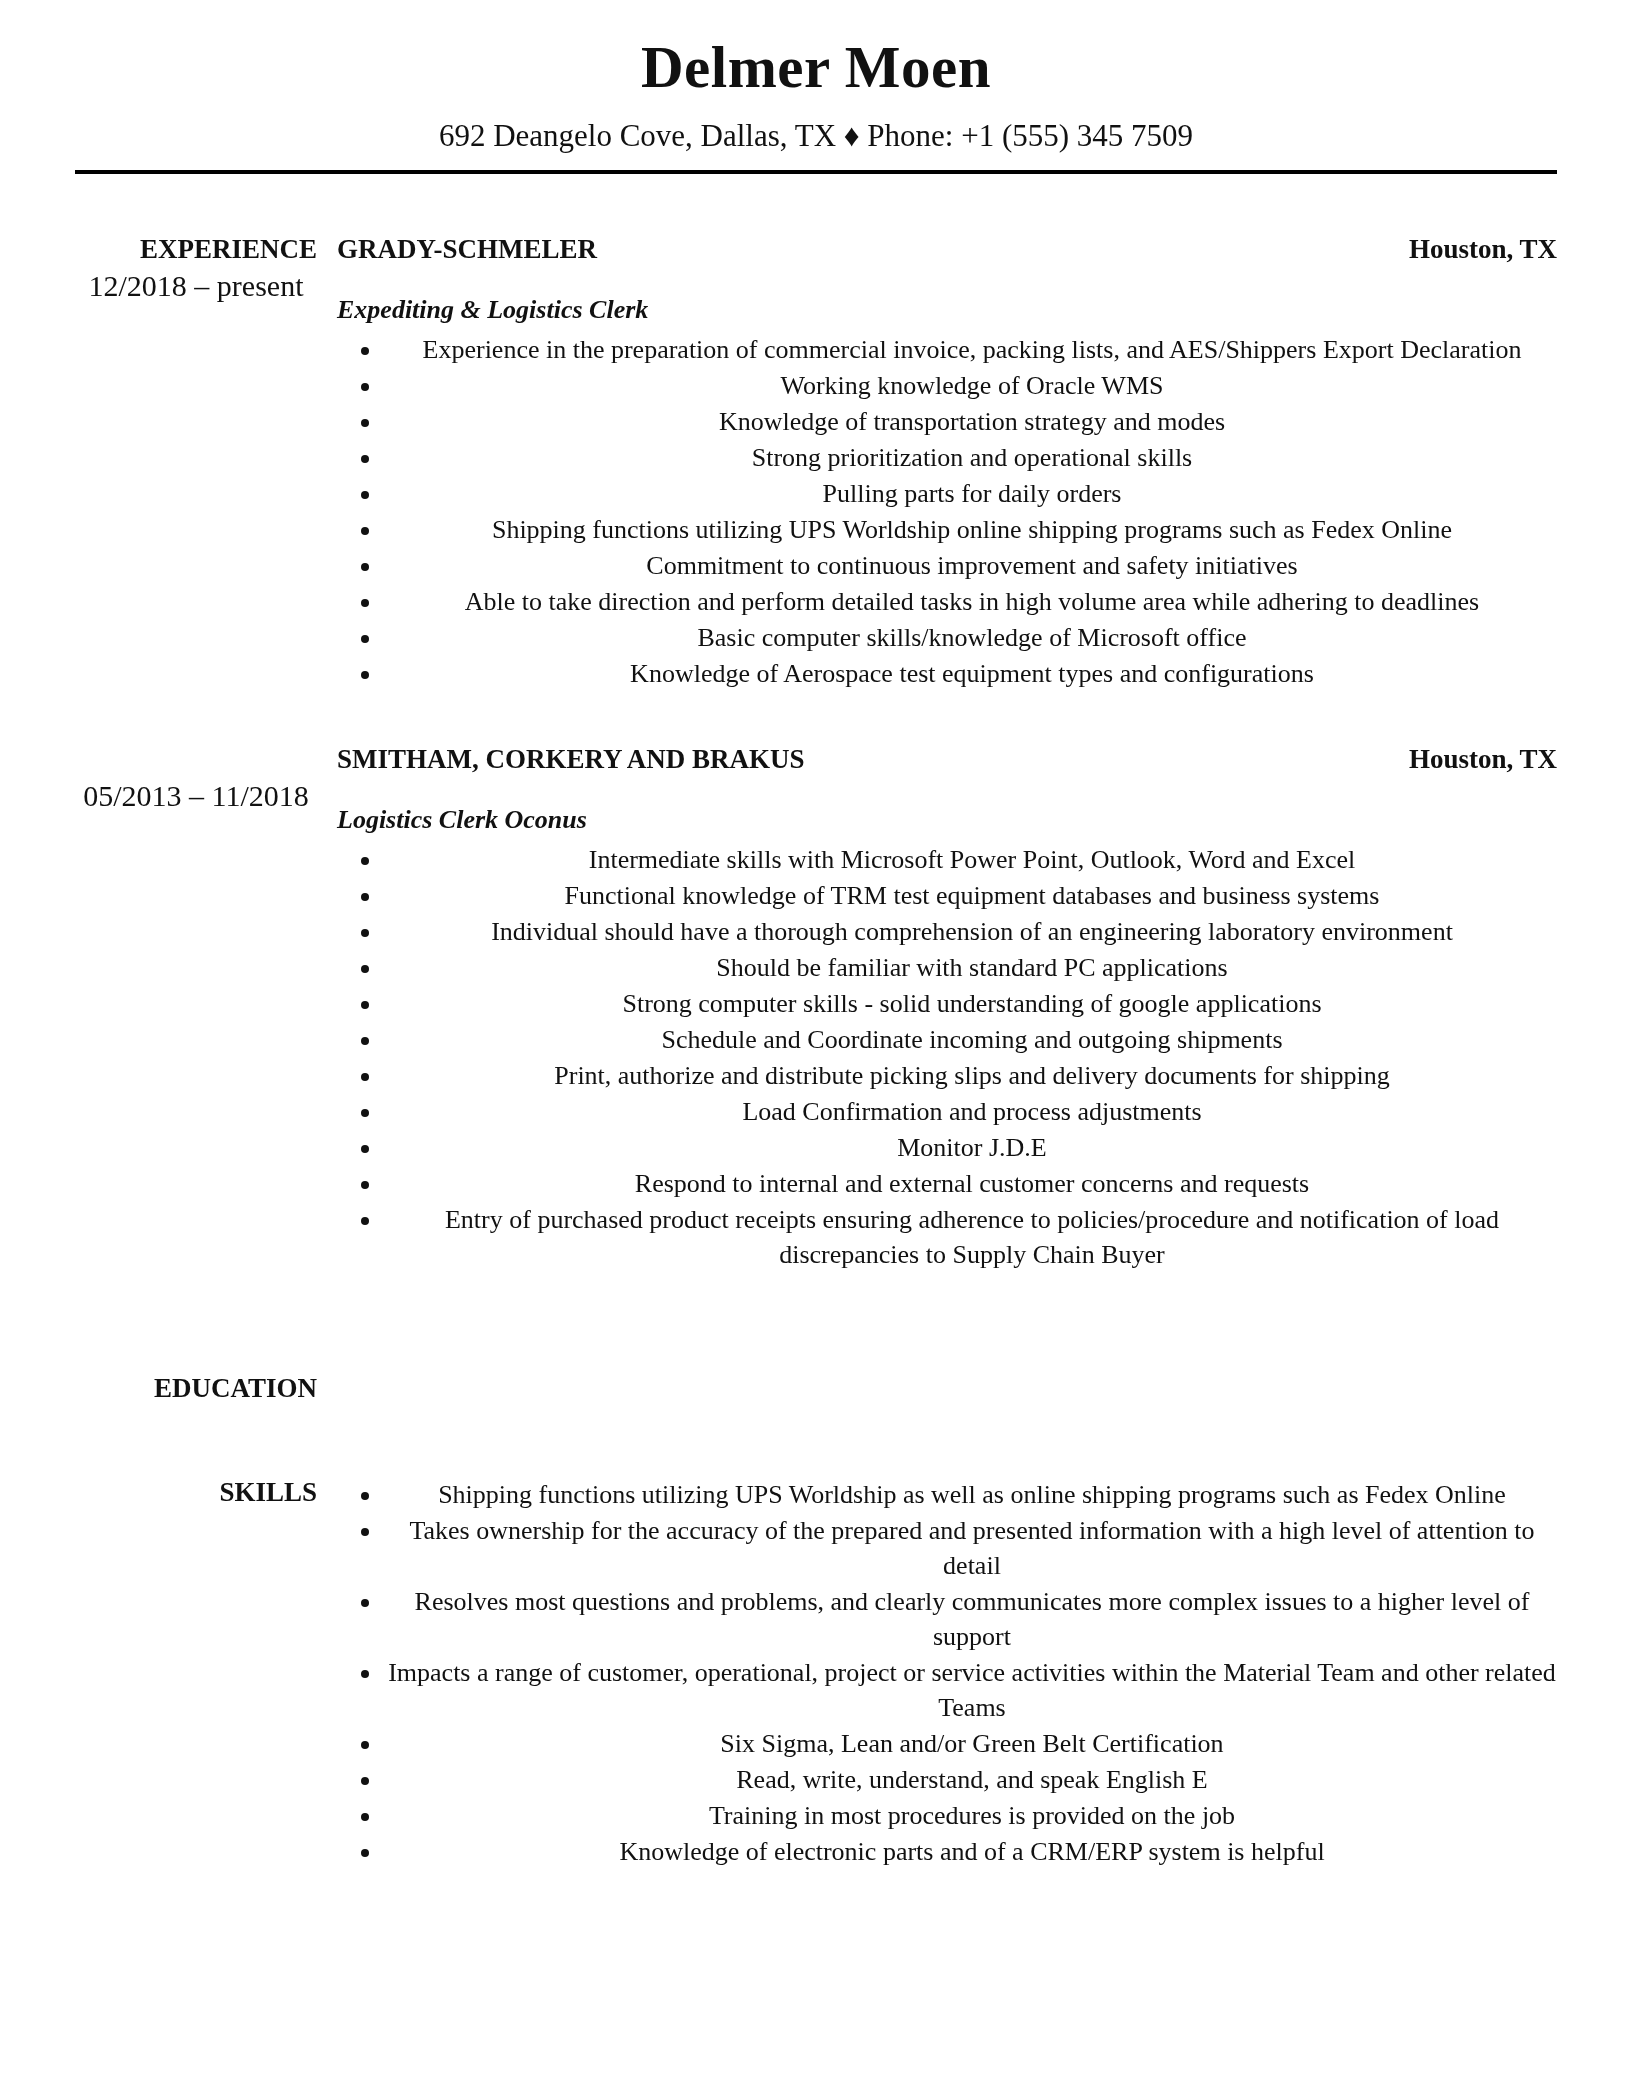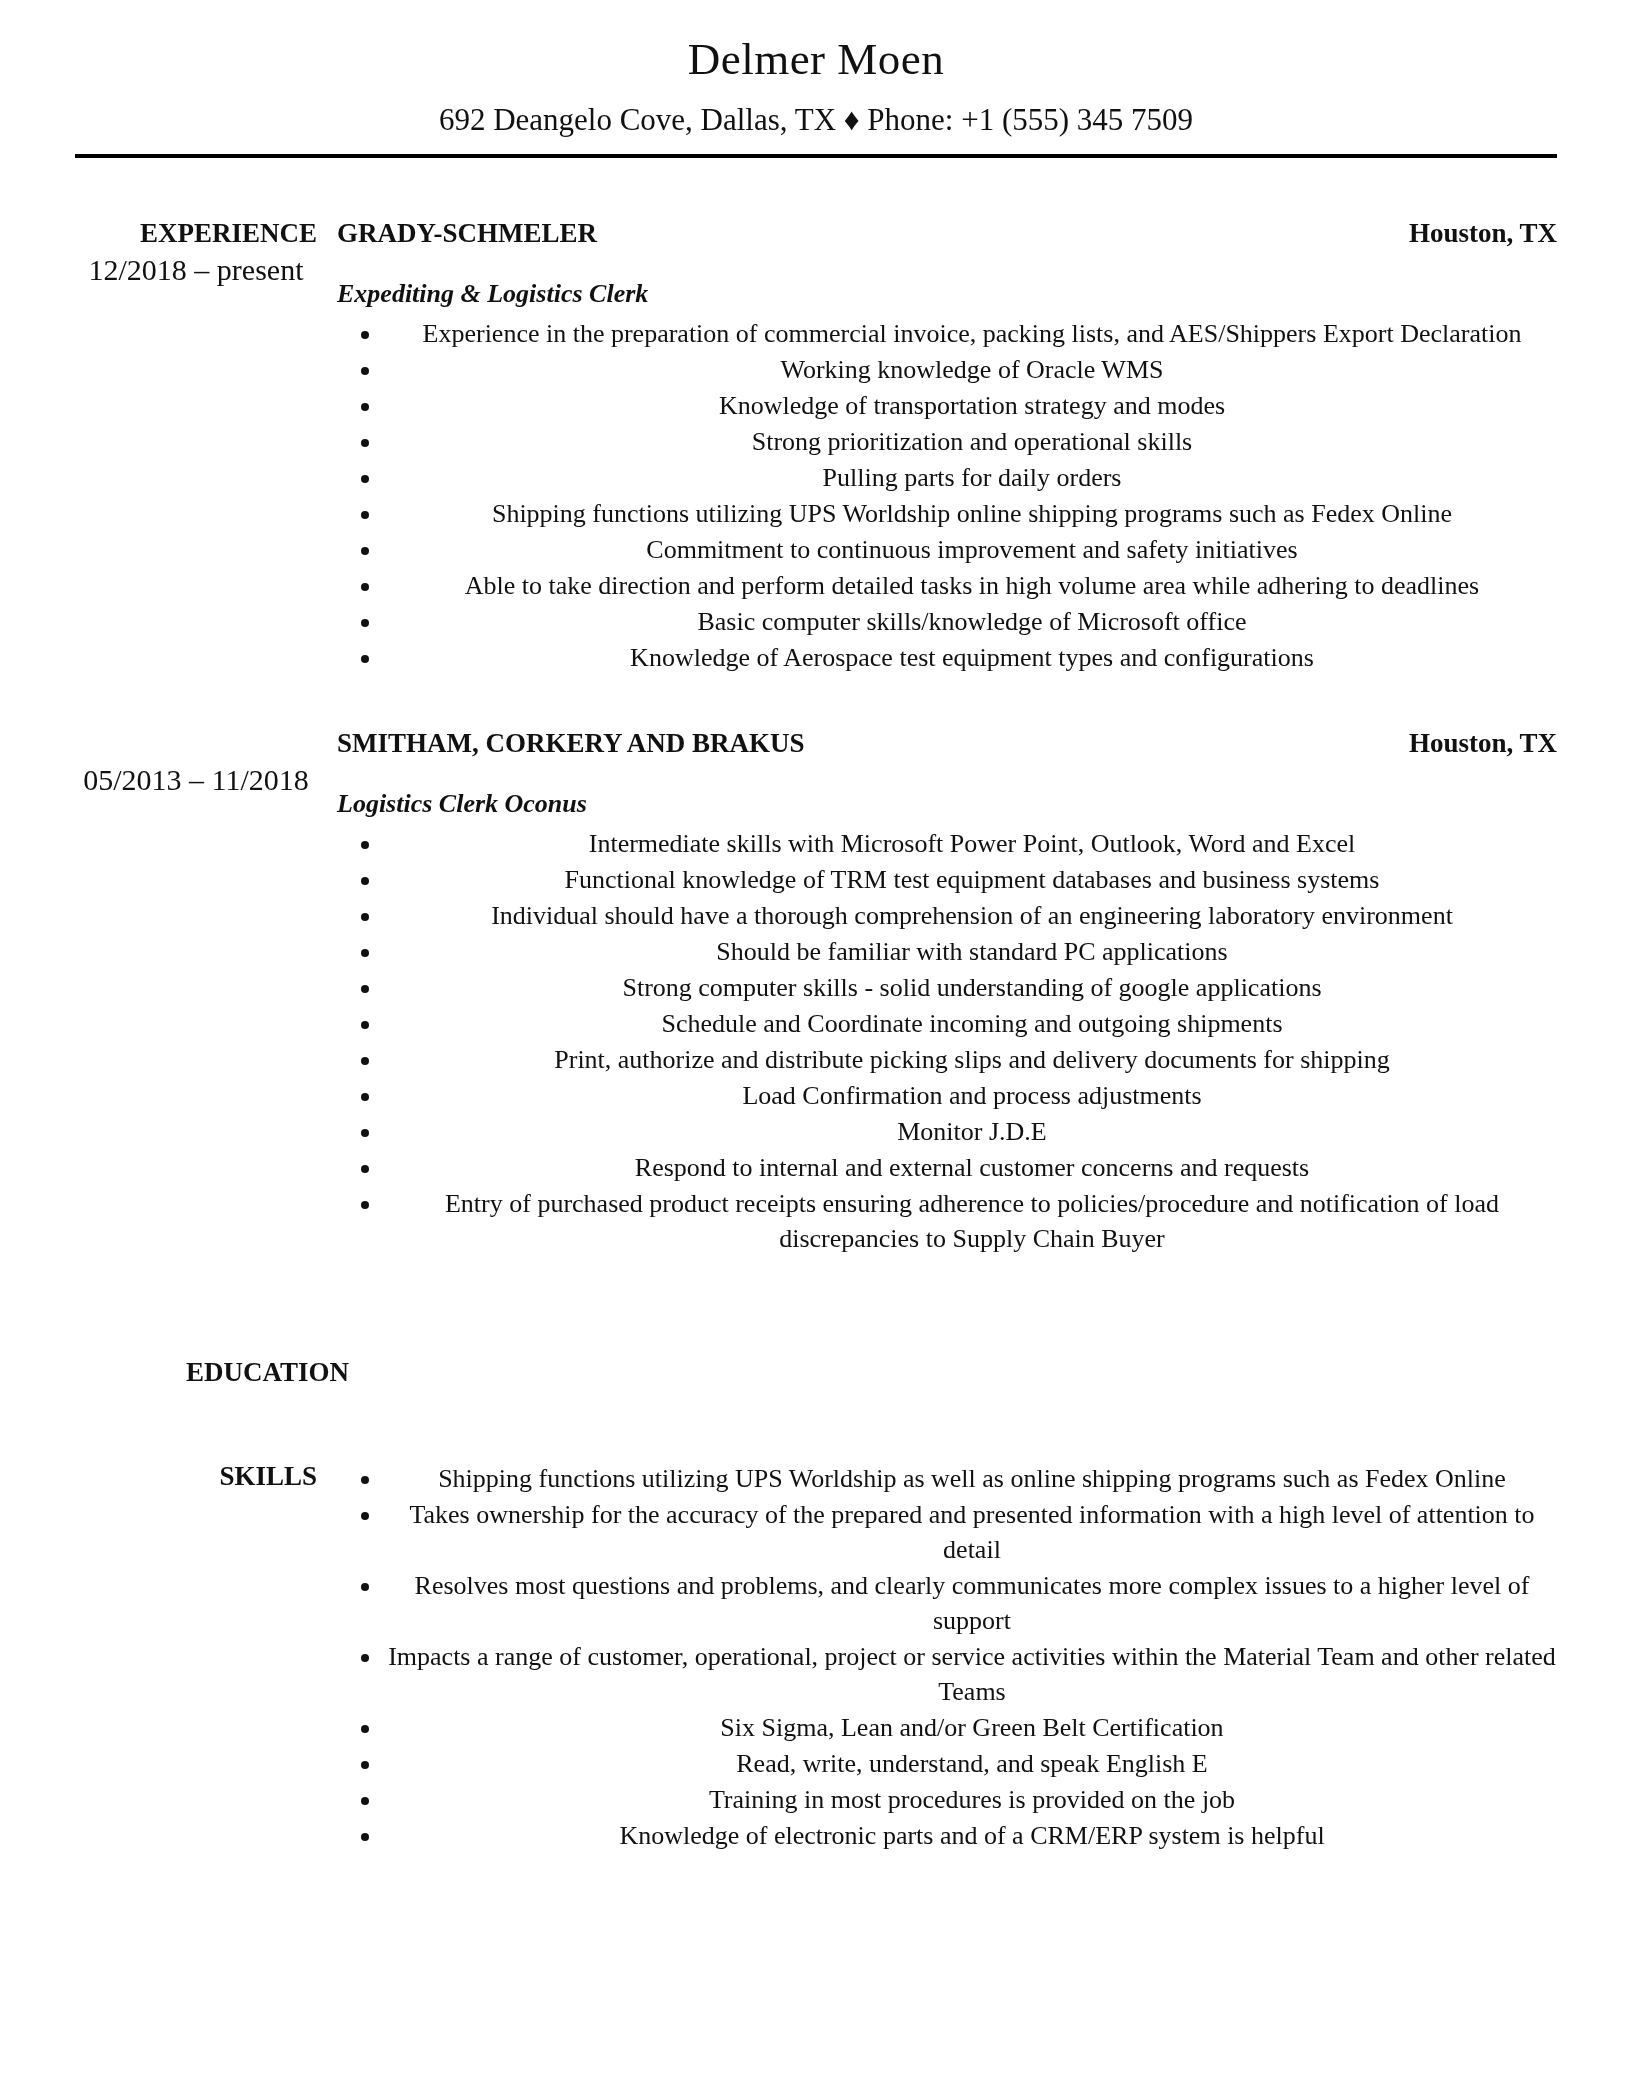--- a/index.html
+++ b/index.html
@@ -11,22 +11,22 @@
   }
   .page {
     width: 1632px;
     min-height: 2098px;
     background: #ffffff;
     padding: 34px 75px 60px 75px;
   }
   
   .header { text-align: center; }
   .candidate-name {
-    font-size: 45px;
-    font-weight: normal;
+    font-size: 59px;
+    font-weight: bold;
     line-height: 1.15;
     letter-spacing: 0.5px;
   }
   .contact-line {
     font-size: 31px;
     font-weight: normal;
     margin-top: 16px;
   }
   .header-rule {
     height: 4px;
@@ -34,21 +34,21 @@
     margin-top: 16px;
   }
   
   .row {
     display: grid;
     grid-template-columns: 262px 1fr;
     align-items: start;
   }
   .row-experience { margin-top: 56px; }
   .row-job2 { margin-top: 48px; }
-  .row-education { margin-top: 96px; margin-left: 32px; }
+  .row-education { margin-top: 96px; }
   .row-skills { margin-top: 66px; }
   .left-col { padding-right: 20px; }
   .sec-label {
     font-size: 27px;
     font-weight: bold;
     line-height: 38px;
     text-align: right;
   }
   .dates {
     font-size: 30px;

